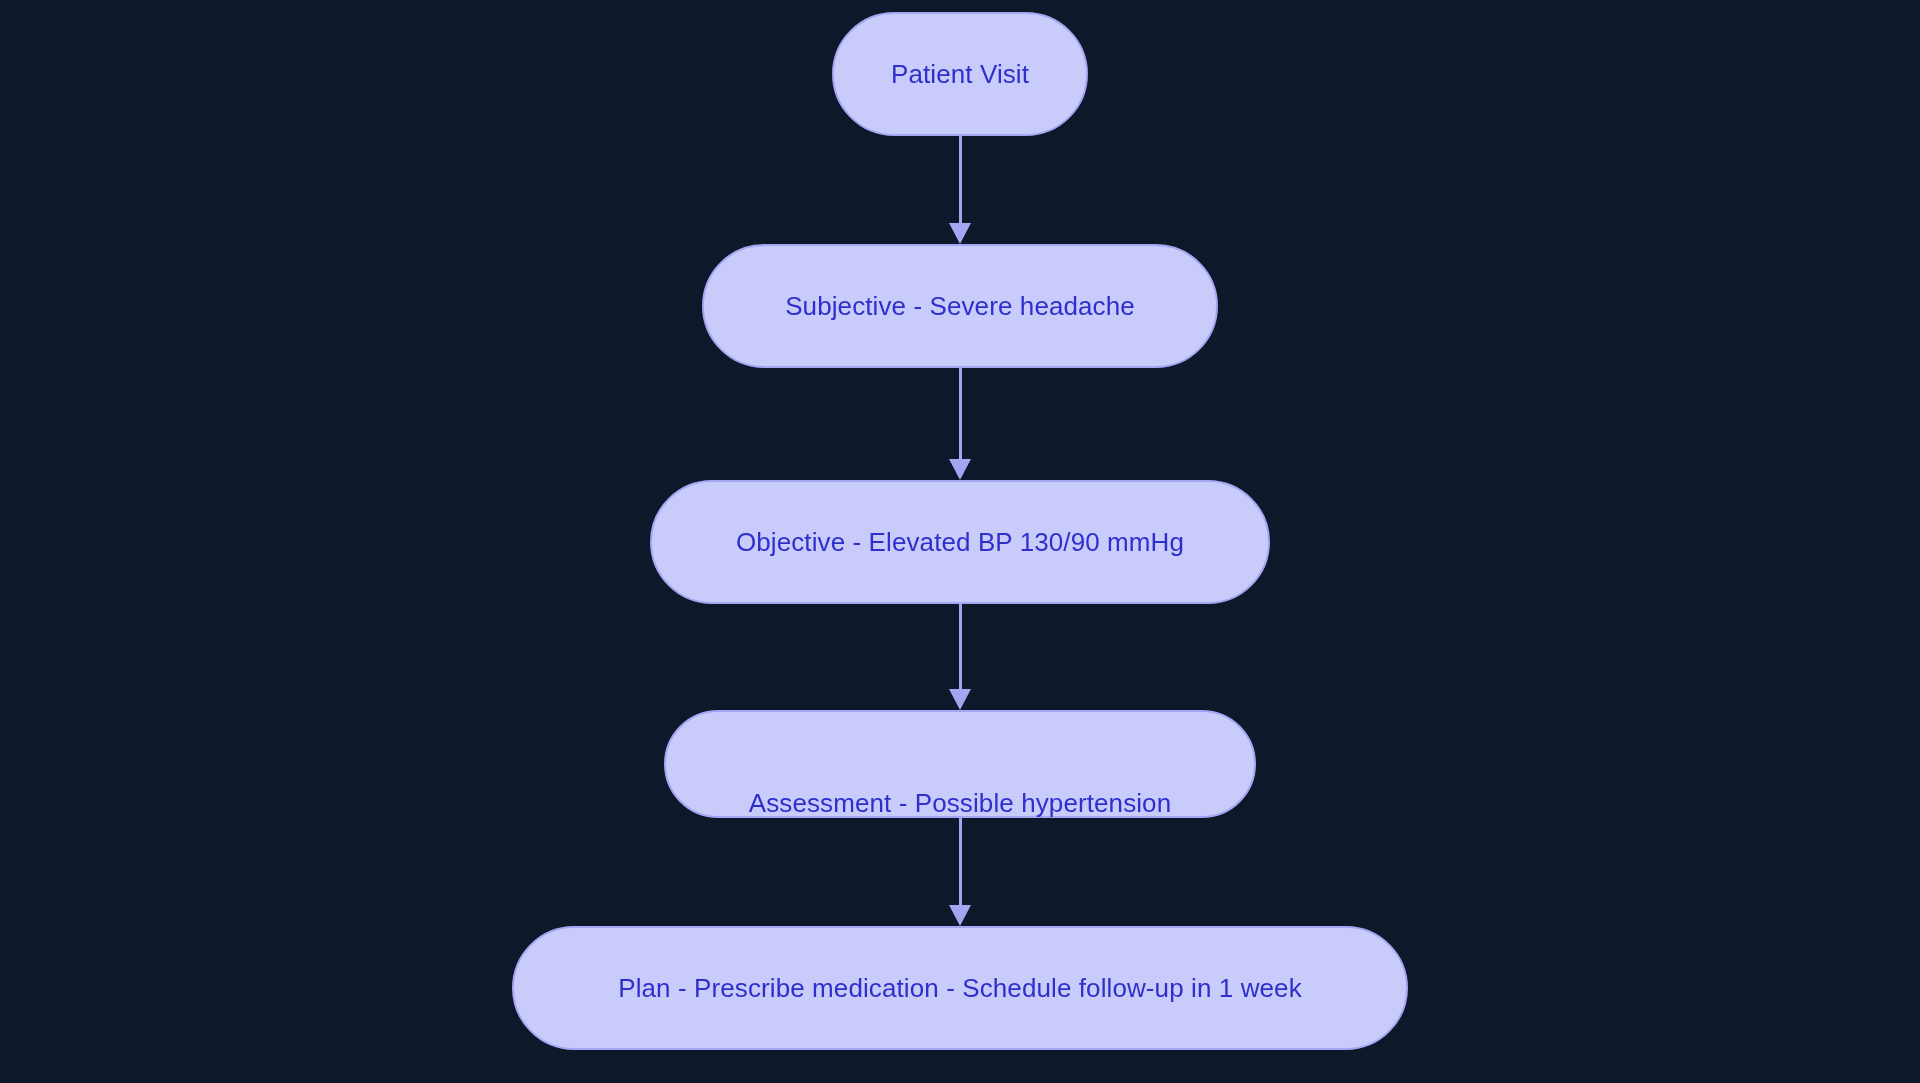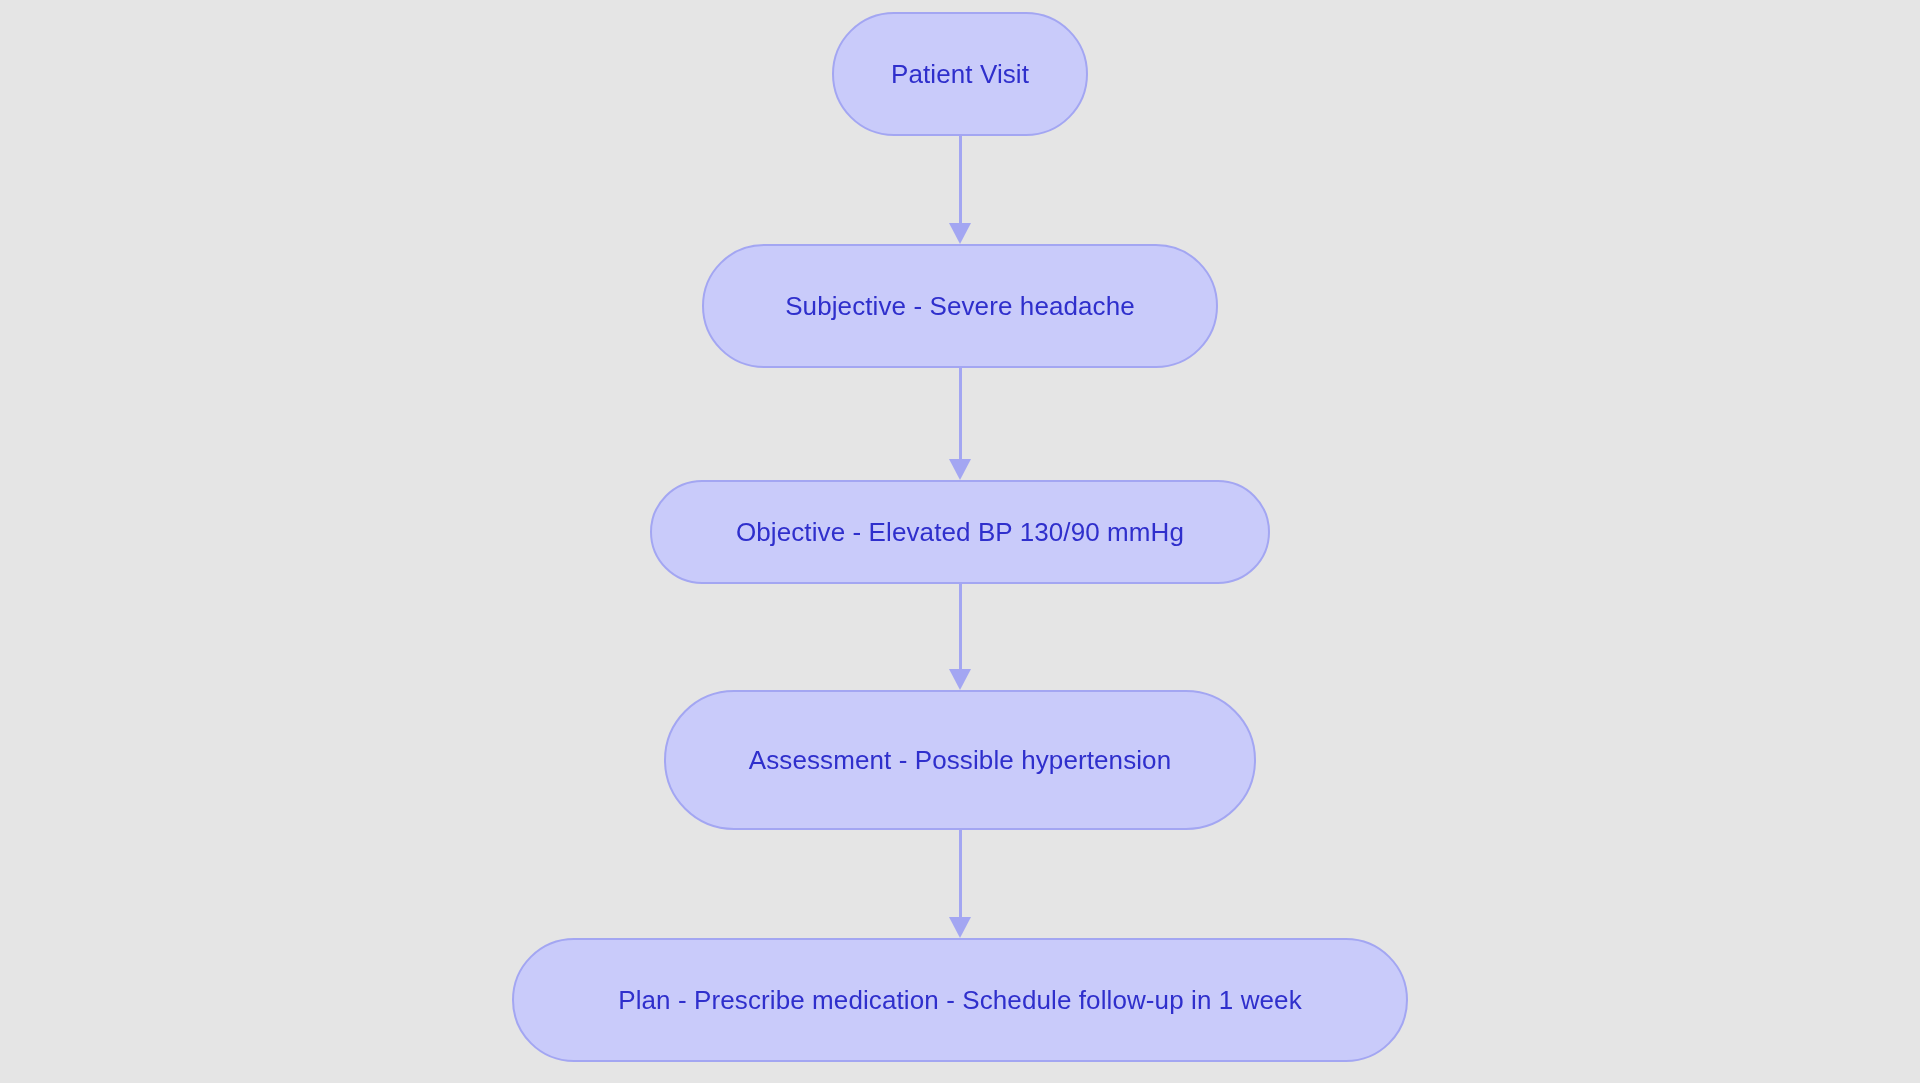--- a/index.html
+++ b/index.html
@@ -11,21 +11,21 @@
     width: 1920px;
     height: 1083px;
     font-family: "Liberation Sans", sans-serif;
     overflow: hidden;
   }
 
   #flowchart {
     position: relative;
     width: 1920px;
     height: 1083px;
-    background: #e5e5e5;
+    background: #0f172a;
   }
 
   .flow-column {
     position: absolute;
     left: 0;
     top: 0;
     width: 1920px;
     height: 1083px;
     display: flex;
     flex-direction: column;
@@ -73,22 +73,22 @@
     border-left: 11px solid transparent;
     border-right: 11px solid transparent;
     border-top: 21px solid #a3a6f2;
     flex: 0 0 auto;
     margin-top: -1px;
   }
 
   
   .node-1 { width: 256px; height: 124px; margin-top: 12px; }
   .node-2 { width: 516px; height: 124px; text-align: right; }
-  .node-3 { width: 620px; height: 104px; text-align: right; }
-  .node-4 { width: 592px; height: 140px; }
+  .node-3 { width: 620px; height: 124px; text-align: right; }
+  .node-4 { width: 592px; height: 108px; align-items: flex-end; }
   .node-5 { width: 896px; height: 124px; }
 
   .conn-1 { height: 108px; }
   .conn-2 { height: 112px; }
   .conn-3 { height: 106px; }
   .conn-4 { height: 108px; }
 </style>
 </head>
 <body>
 

